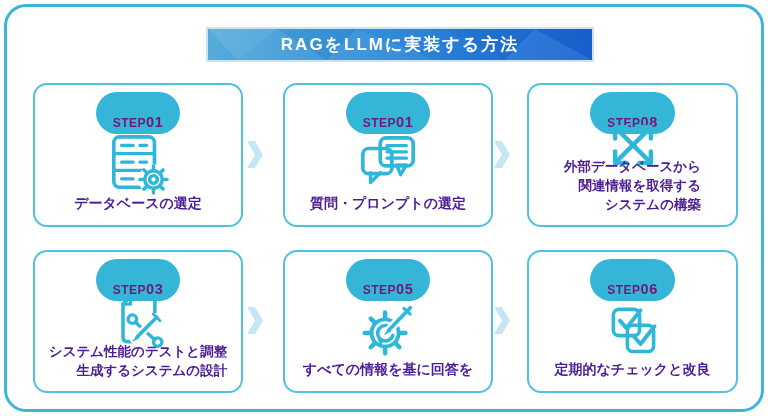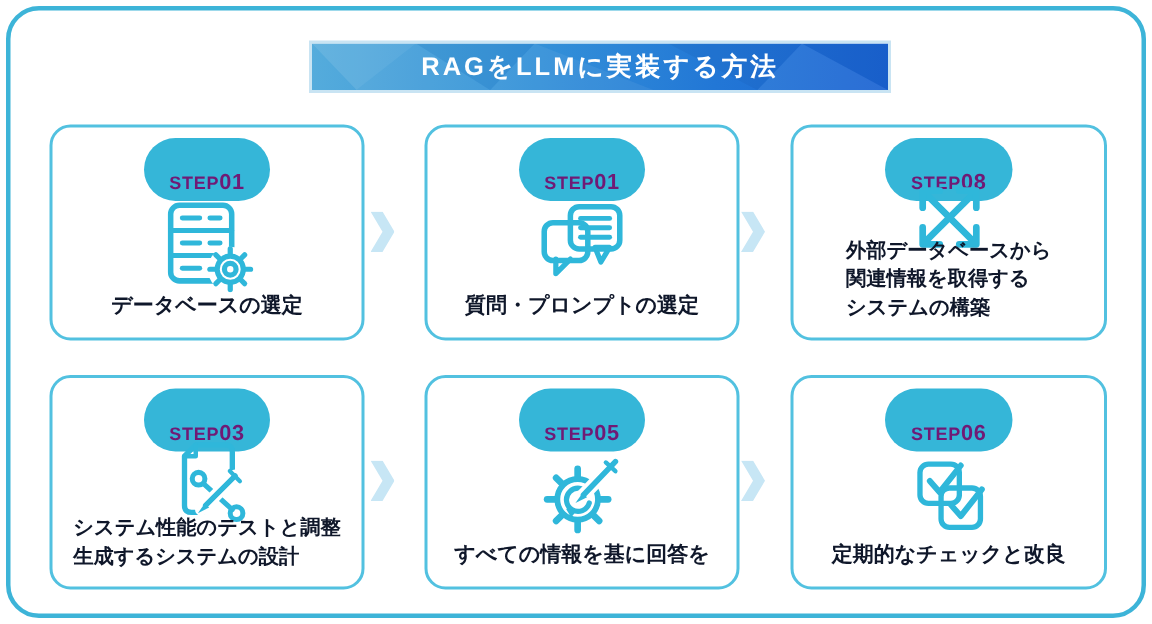--- a/index.html
+++ b/index.html
@@ -19,21 +19,21 @@
   .card3{left:527px;top:83px;width:211px;height:144px;}
   .card4{left:33px;top:250px;width:210px;height:143px;}
   .card5{left:283px;top:250px;width:210px;height:143px;}
   .card6{left:527px;top:250px;width:211px;height:143px;}
   .badge{background:#35b6d8;border-radius:999px;color:#701a75;display:flex;align-items:baseline;gap:0;
          padding:3px 17px 4px 17px;line-height:1;}
   .badge-prefix{font-size:12px;font-weight:700;letter-spacing:.5px;}
   .badge-num{font-size:14.5px;font-weight:800;letter-spacing:.5px;margin-top:20px;}
   .icon-wrap{flex:1;display:flex;align-items:center;justify-content:center;min-height:0;}
   .icon-wrap svg{display:block;}
-  .step-label{font-size:14px;font-weight:600;color:#0f172a;text-align:left;line-height:1.42;
+  .step-label{font-size:14px;font-weight:600;color:#4c1d95;text-align:right;line-height:1.42;
               white-space:pre-line;margin-bottom:2px;}
   .card3 .step-label,.card4 .step-label{font-size:13.5px;}
   .chev{position:absolute;width:16px;height:27px;background:#c7e6f5;
         clip-path:polygon(0 0,50% 0,100% 50%,50% 100%,0 100%,50% 50%);}
   .chev-1{left:247px;top:141px;}
   .chev-2{left:494px;top:141px;}
   .chev-3{left:247px;top:307px;}
   .chev-4{left:494px;top:307px;}
   .ic{stroke:#2fb7da;fill:none;stroke-linecap:round;stroke-linejoin:round;}
 </style>

